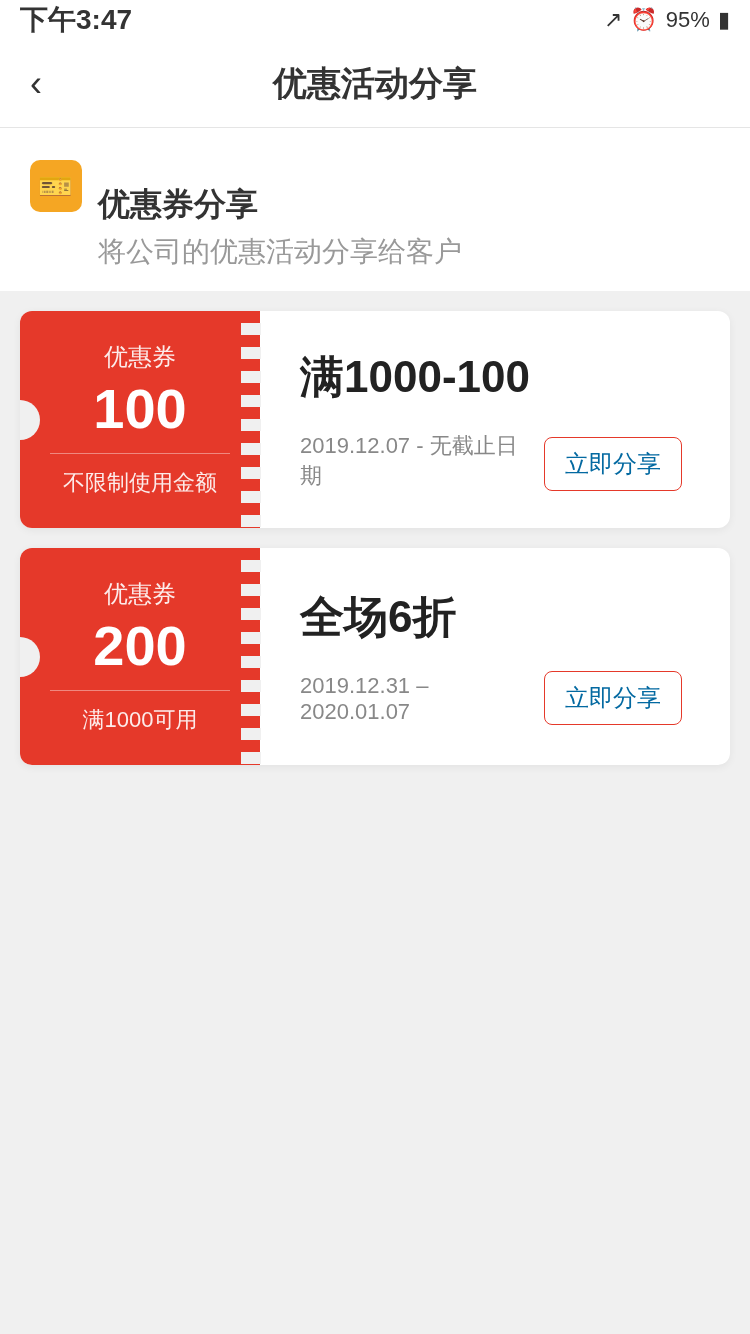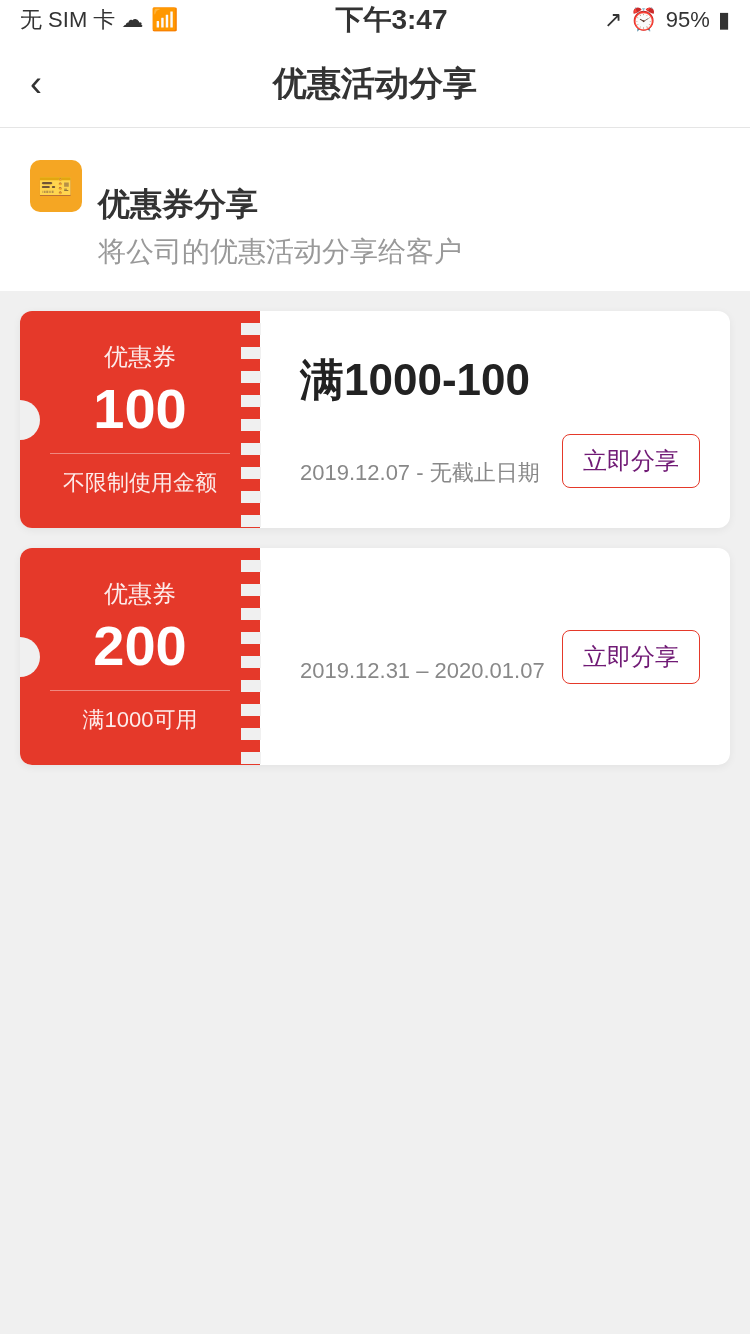--- a/index.html
+++ b/index.html
@@ -179,21 +179,21 @@
     }
     .coupon-condition {
       font-size: 22px;
       color: rgba(255,255,255,0.9);
       text-align: center;
     }
 
     
     .coupon-right {
       flex: 1;
-      padding: 30px 30px 30px 40px;
+      padding: 30px 48px 30px 40px;
       display: flex;
       flex-direction: column;
       justify-content: center;
       gap: 24px;
     }
     .coupon-name {
       font-size: 44px;
       font-weight: 700;
       color: #222;
     }
@@ -204,42 +204,38 @@
       gap: 10px;
     }
     .coupon-date {
       font-size: 22px;
       color: #888;
       flex: 1;
     }
     .share-btn {
       border: 1.5px solid #e5392a;
       border-radius: 8px;
-      color: #701a75;
+      color: #0369a1;
       font-size: 24px;
       padding: 10px 20px;
       background: #fff;
       cursor: pointer;
       white-space: nowrap;
     }
 
     
     .bottom-spacer {
       flex: 1;
       min-height: 500px;
     }
   </style>
 </head>
 <body>
 
 <div class="status-bar">
-  <div class="status-left">
-    <span>无 SIM 卡  ☁</span>
-    <span>📶</span>
-  </div>
   <div class="status-center">下午3:47</div>
   <div class="status-right">
     <span>↗</span>
     <span>⏰</span>
     <span>95%</span>
     <span>▮</span>
   </div>
 </div>
 
 <div class="nav-bar">
@@ -274,20 +270,21 @@
   </div>
 
   <div class="coupon-card">
     <div class="coupon-left">
       <div class="coupon-label">优惠券</div>
       <div class="coupon-amount">200</div>
       <div class="coupon-condition-divider"></div>
       <div class="coupon-condition">满1000可用</div>
     </div>
     <div class="coupon-right">
+      <div class="coupon-name">全场6折</div>
       <div class="coupon-footer">
         <div class="coupon-date">2019.12.31 – 2020.01.07</div>
         <button class="share-btn">立即分享</button>
       </div>
     </div>
   </div>
 </div>
 
 <div class="bottom-spacer"></div>
 

